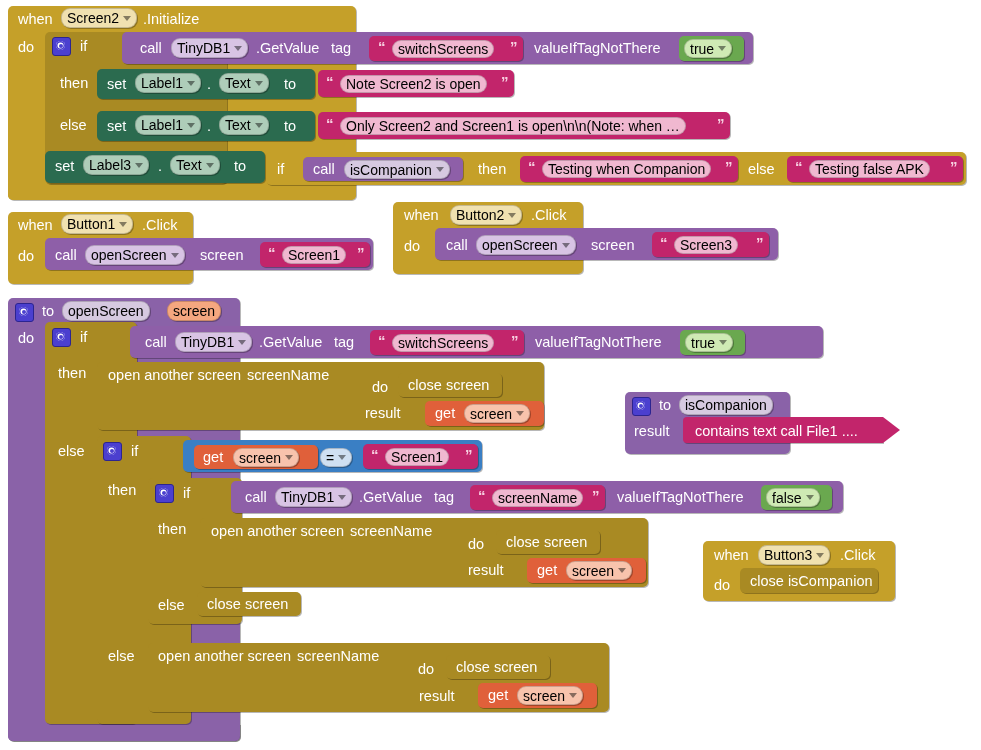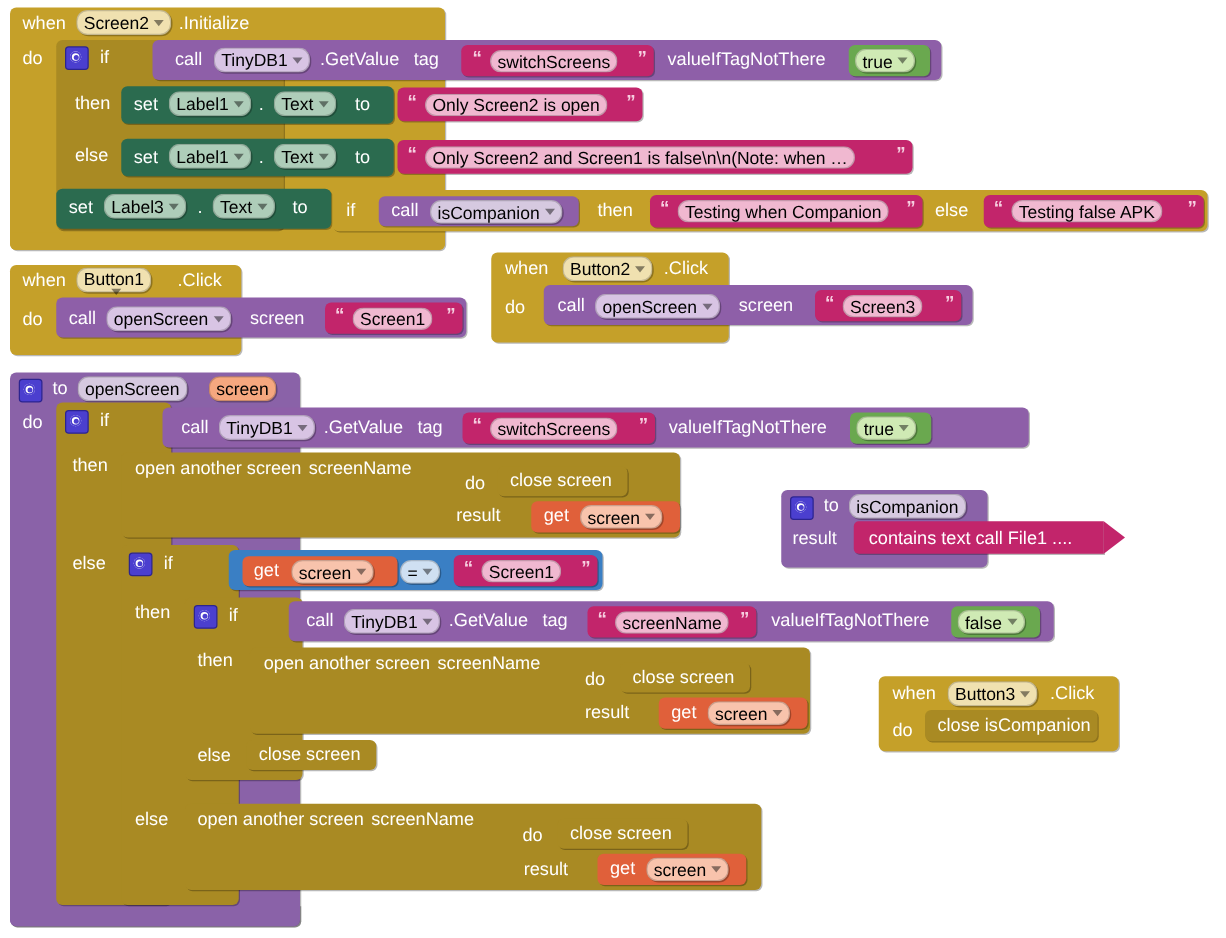--- a/index.html
+++ b/index.html
@@ -105,40 +105,40 @@
 </div>
 <span class="lbl" style="left:207px;top:77px;">.</span>
 <div class="fld f-set sh" style="left:219px;top:73px;height:20px;">
   <span>Text</span>
     <i class="tri"></i>
 </div>
 <span class="lbl" style="left:284px;top:77px;">to</span>
 <div class="blk rnd sh c-text" style="left:318px;top:70px;width:196px;height:27px;"></div>
 <span class="quote" style="left:326px;top:73px;">“</span>
 <div class="fld f-text" style="left:340px;top:75px;height:18px;">
-  <span>Only Screen2 is open</span>
+  <span>Note Screen2 is open</span>
 </div>
 <span class="quote" style="left:501px;top:73px;">”</span>
 
 <div class="blk rnd sh c-set" style="left:97px;top:111px;width:218px;height:30px;"></div>
 <span class="lbl" style="left:107px;top:119px;">set</span>
 <div class="fld f-set sh" style="left:135px;top:115px;height:20px;">
   <span>Label1</span>
     <i class="tri"></i>
 </div>
 <span class="lbl" style="left:207px;top:119px;">.</span>
 <div class="fld f-set sh" style="left:219px;top:115px;height:20px;">
   <span>Text</span>
     <i class="tri"></i>
 </div>
 <span class="lbl" style="left:284px;top:119px;">to</span>
 <div class="blk rnd sh c-text" style="left:318px;top:112px;width:412px;height:27px;"></div>
 <span class="quote" style="left:326px;top:115px;">“</span>
 <div class="fld f-text" style="left:340px;top:117px;height:18px;">
-  <span>Only Screen2 and Screen1 is false\n\n(Note: when …</span>
+  <span>Only Screen2 and Screen1 is open\n\n(Note: when …</span>
 </div>
 <span class="quote" style="left:717px;top:115px;">”</span>
 
 <div class="blk rnd sh c-set" style="left:45px;top:151px;width:220px;height:32px;"></div>
 <span class="lbl" style="left:55px;top:159px;">set</span>
 <div class="fld f-set sh" style="left:83px;top:155px;height:20px;">
   <span>Label3</span>
     <i class="tri"></i>
 </div>
 <span class="lbl" style="left:158px;top:159px;">.</span>
@@ -166,21 +166,21 @@
 <span class="lbl" style="left:748px;top:162px;">else</span>
 <div class="blk rnd sh c-text" style="left:787px;top:156px;width:176px;height:26px;"></div>
 <span class="quote" style="left:795px;top:158px;">“</span>
 <div class="fld f-text" style="left:809px;top:160px;height:18px;">
   <span>Testing false APK</span>
 </div>
 <span class="quote" style="left:950px;top:158px;">”</span>
 
 <div class="blk rnd sh c-event" style="left:8px;top:212px;width:185px;height:72px;"></div>
 <span class="lbl" style="left:18px;top:218px;">when</span>
-<div class="fld f-event sh" style="left:61px;top:214px;height:20px;flex-direction:column;">
+<div class="fld f-event sh" style="left:61px;top:214px;height:20px;">
   <span>Button1</span>
     <i class="tri"></i>
 </div>
 <span class="lbl" style="left:142px;top:218px;">.Click</span>
 <span class="lbl" style="left:18px;top:249px;">do</span>
 
 <div class="blk rnd sh c-call" style="left:45px;top:238px;width:328px;height:32px;"></div>
 <span class="lbl" style="left:55px;top:248px;">call</span>
 <div class="fld f-call sh" style="left:85px;top:245px;height:20px;">
   <span>openScreen</span>

